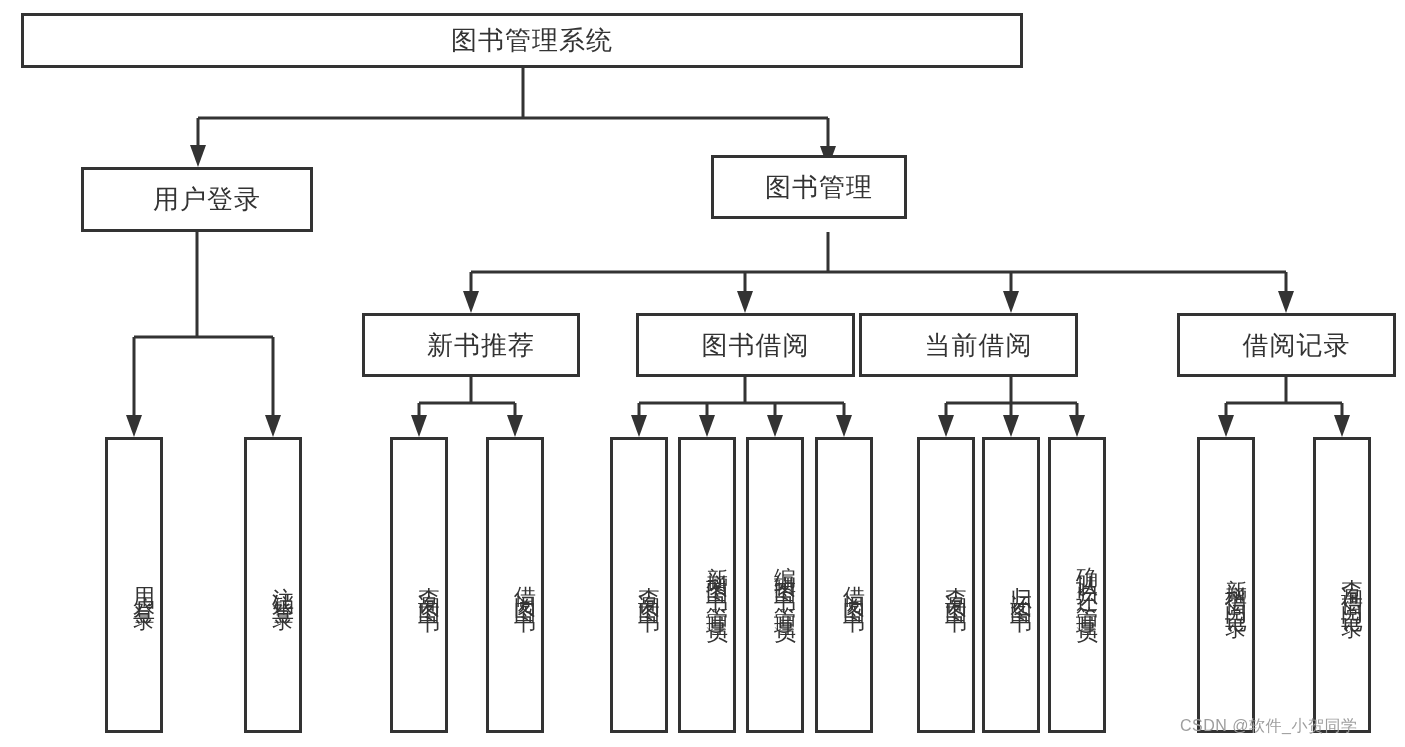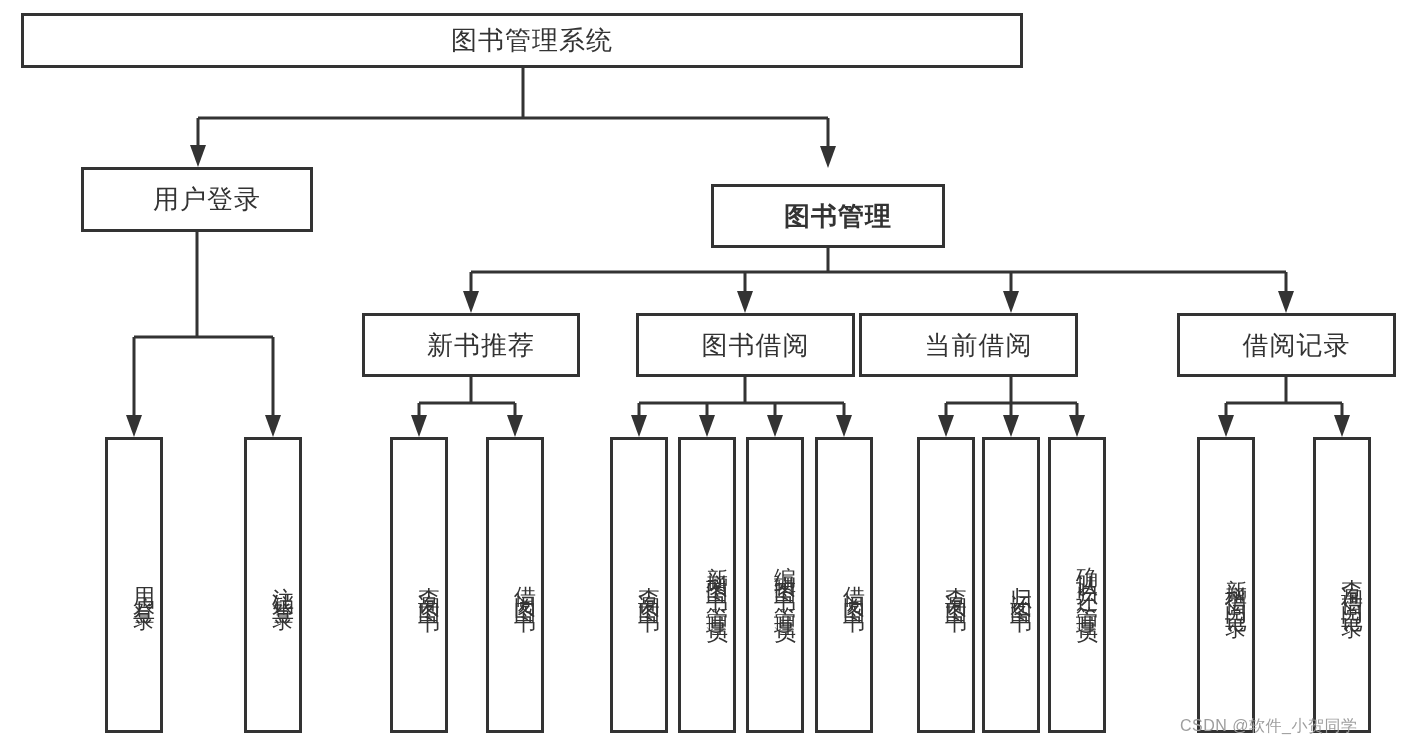--- a/index.html
+++ b/index.html
@@ -91,21 +91,21 @@
     <polygon class="arrow" points="1069,415 1085,415 1077,437"></polygon>
 
     <path class="wire" d="M1286 377 V403 M1226 403 H1342 M1226 403 V420 M1342 403 V420"></path>
     <polygon class="arrow" points="1218,415 1234,415 1226,437"></polygon>
     <polygon class="arrow" points="1334,415 1350,415 1342,437"></polygon>
   </svg>
 
   <div class="node h" style="left:21px; top:13px; width:1002px; height:55px;">图书管理系统</div>
 
   <div class="node h" style="left:81px; top:167px; width:232px; height:65px;">用户登录</div>
-  <div class="node h" style="left:711px; top:184px; width:234px; height:64px;font-weight:bold;">图书管理</div>
+  <div class="node h" style="left:711px; top:155px; width:196px; height:64px;">图书管理</div>
 
   <div class="node h" style="left:636px; top:313px; width:219px; height:64px;">图书借阅</div>
   <div class="node h" style="left:362px; top:313px; width:218px; height:64px;">新书推荐</div>
   <div class="node h" style="left:859px; top:313px; width:219px; height:64px;">当前借阅</div>
   <div class="node h" style="left:1177px; top:313px; width:219px; height:64px;">借阅记录</div>
 
   <div class="node v" style="left:105px; top:437px; width:58px; height:296px;">用户登录</div>
   <div class="node v" style="left:244px; top:437px; width:58px; height:296px;">注销登录</div>
 
   <div class="node v" style="left:390px; top:437px; width:58px; height:296px;">查询图书</div>

